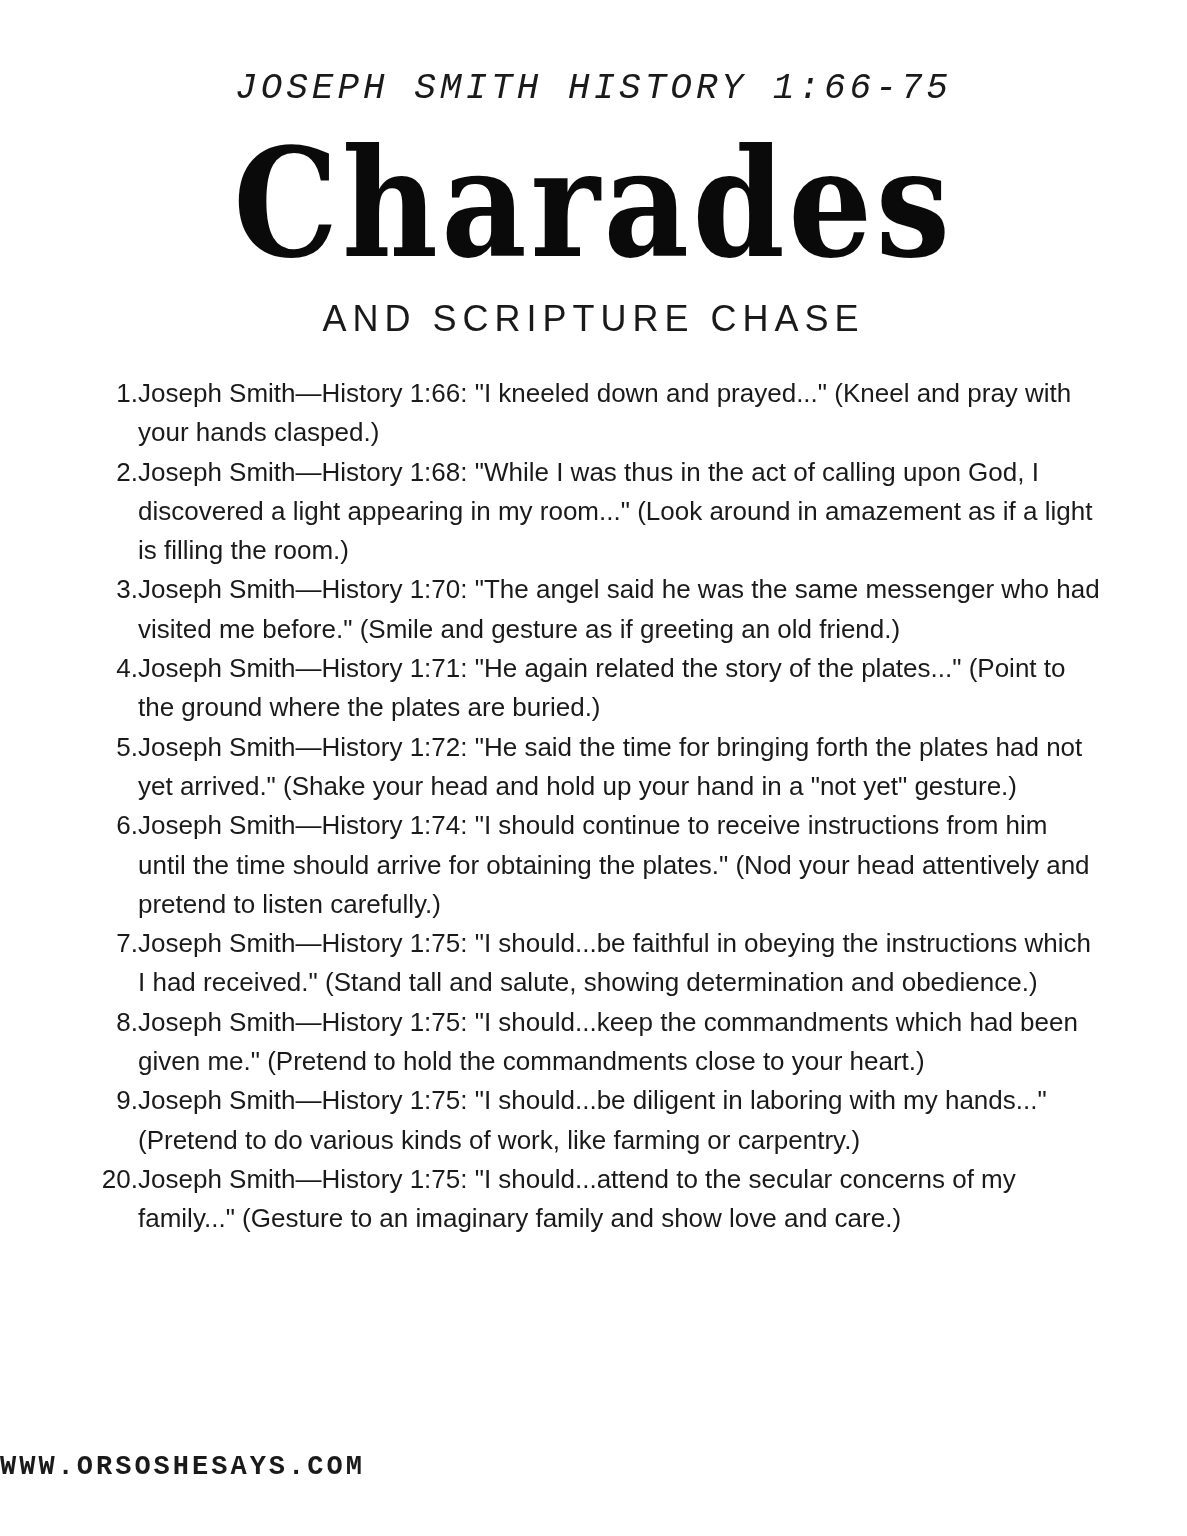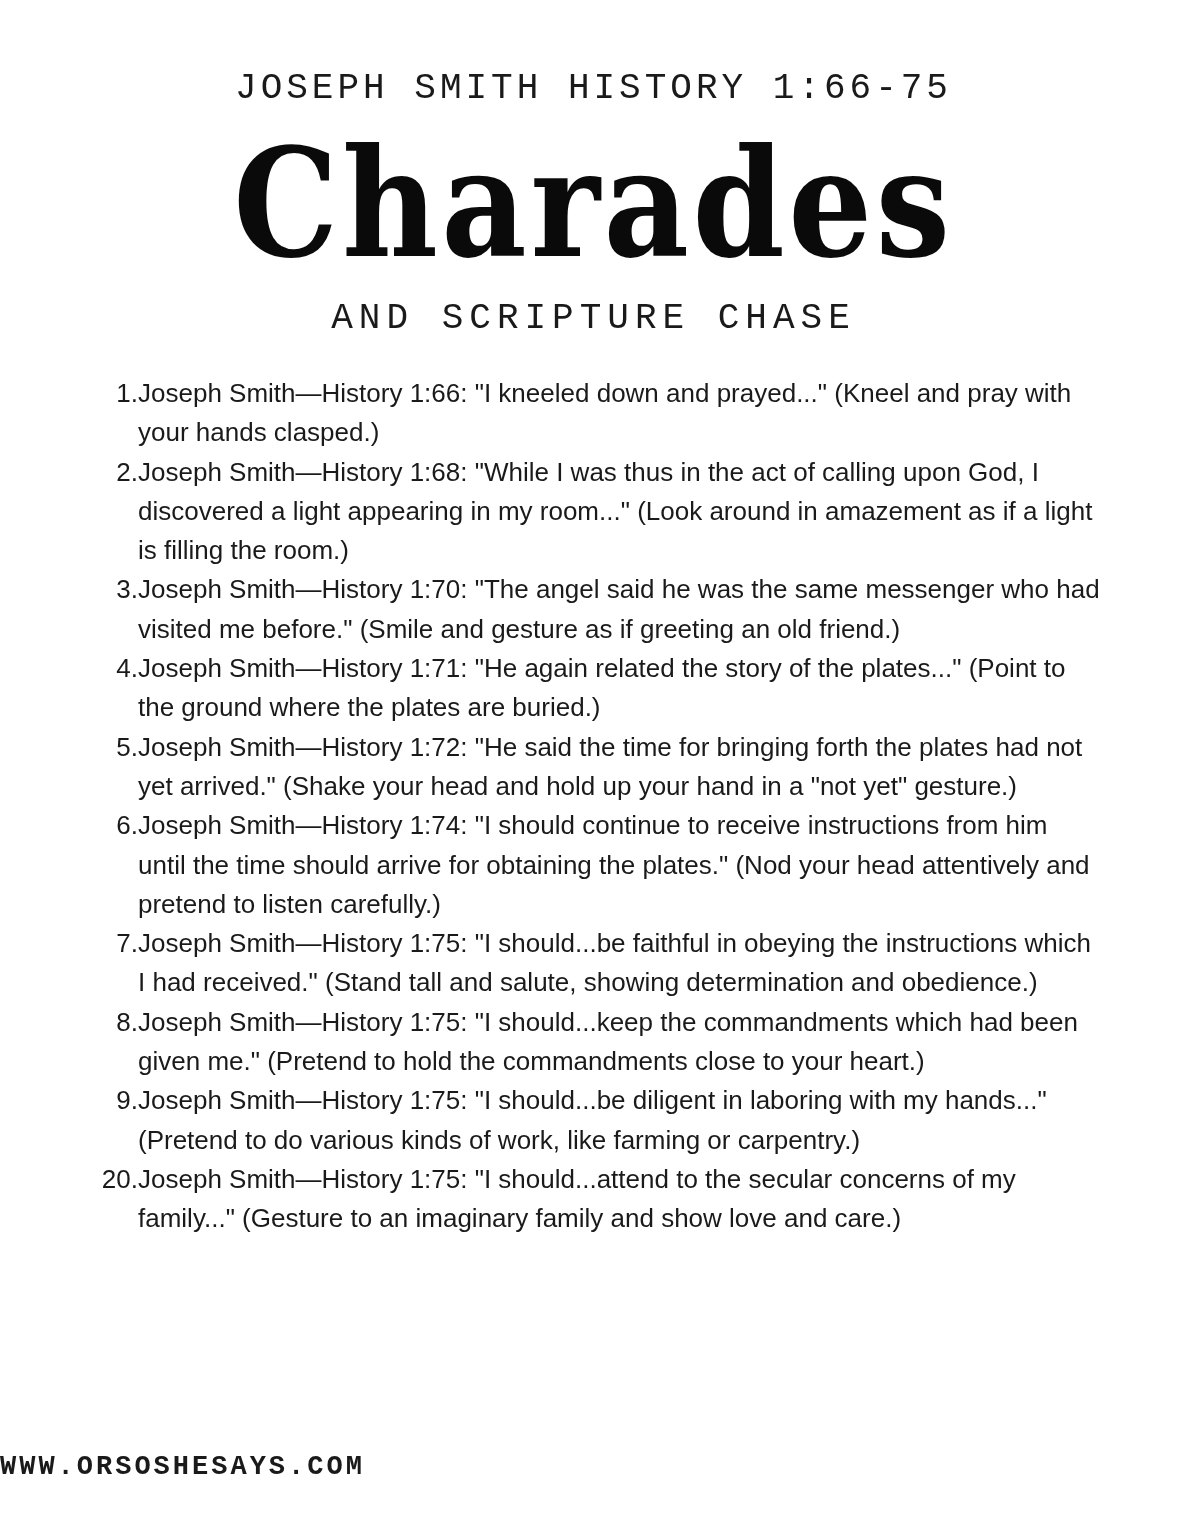--- a/index.html
+++ b/index.html
@@ -1,30 +1,30 @@
 <!DOCTYPE html>
 <html><head>
   <meta charset="utf-8">
   <style>
     html, body { margin: 0; padding: 0; background: #ffffff; }
     body { width: 1187px; height: 1536px; position: relative; overflow: hidden; color: #111; }
     .header {
       position: absolute; top: 68px; left: 0; width: 1187px; text-align: center;
       font-family: "Liberation Mono", "DejaVu Sans Mono", monospace;
-      font-size: 36px; letter-spacing: 4px; color: #1a1a1a; font-weight: normal;
+      font-size: 36px; letter-spacing: 4px; color: #1a1a1a; font-weight: normal; font-style: italic;
     }
     .title {
       position: absolute; top: 118px; left: 0; width: 1187px; text-align: center;
       font-family: "DejaVu Serif", "Liberation Serif", serif;
       font-size: 150px; font-weight: bold; letter-spacing: 4px; line-height: 170px;
       color: #0a0a0a; transform: scaleX(0.88);
     }
     .subtitle {
       position: absolute; top: 298px; left: 0; width: 1187px; text-align: center;
-      font-family: Liberation Mono, monospace;
+      font-family: Liberation Sans, sans-serif;
       font-size: 36px; letter-spacing: 6px; color: #1a1a1a;
     }
     .list {
       position: absolute; top: 374px; left: 92px; width: 1010px;
       margin: 0; padding: 0; list-style: none;
       font-family: "Liberation Sans", "DejaVu Sans", sans-serif;
       font-size: 26px; line-height: 39.3px; color: #1a1a1a;
     }
     .item { display: flex; align-items: flex-start; }
     .num { width: 46px; flex: 0 0 46px; text-align: right; }

